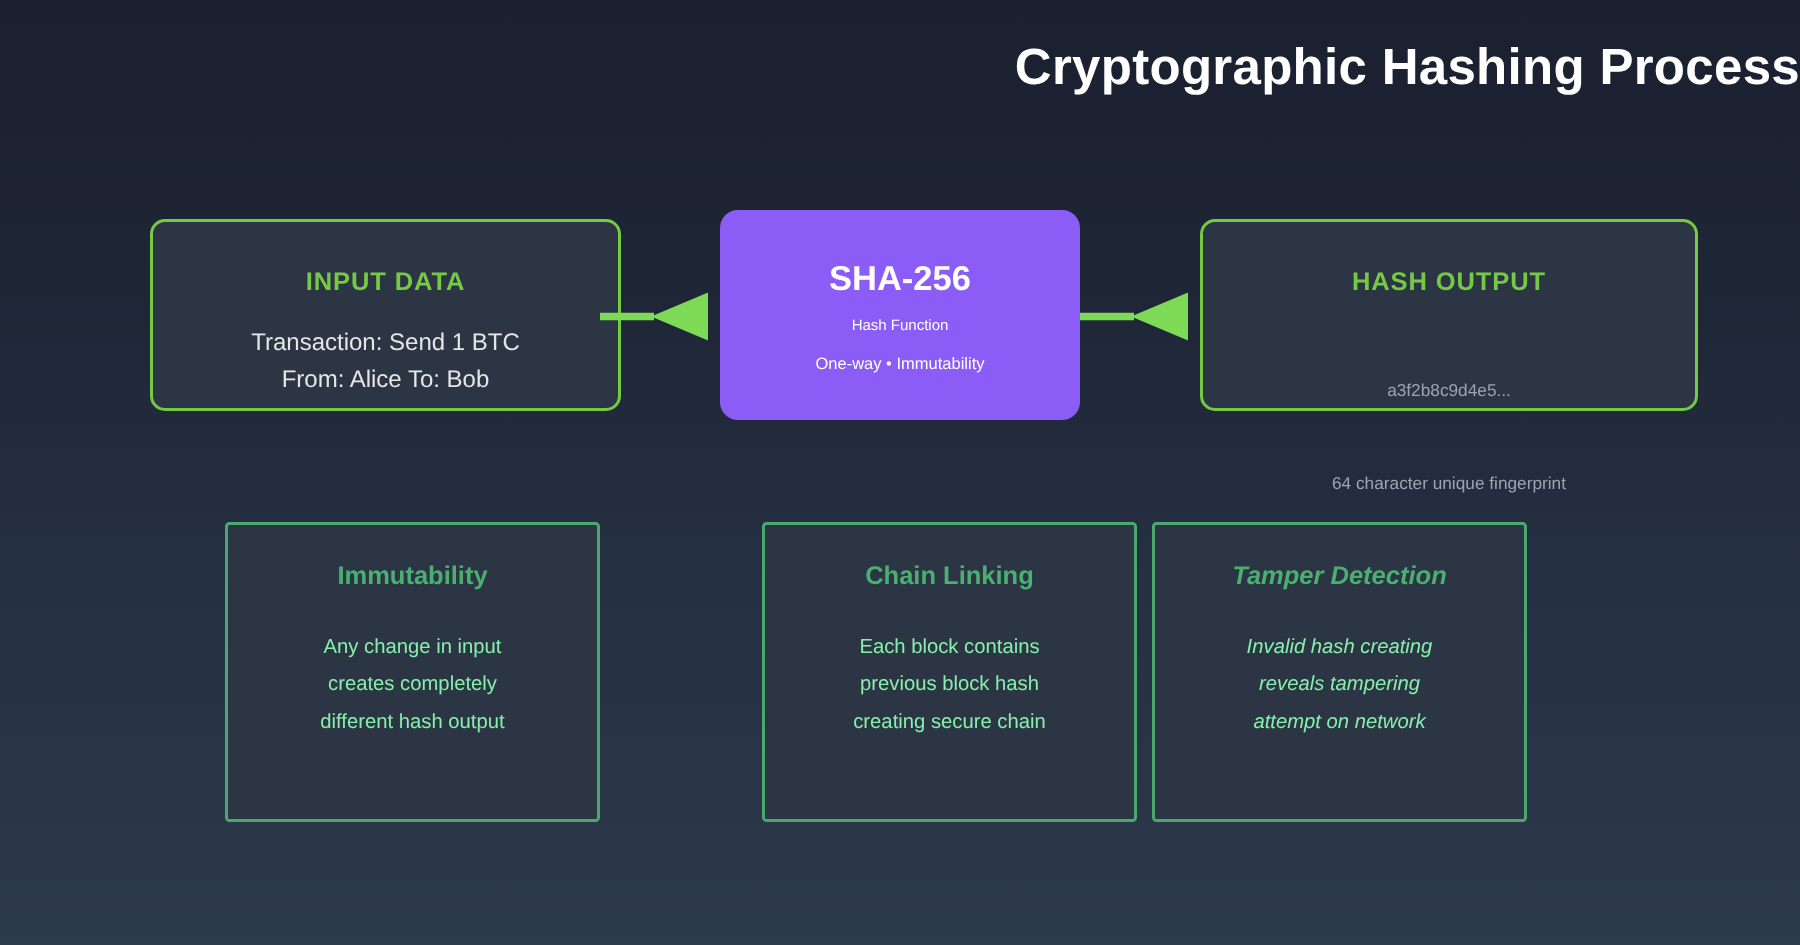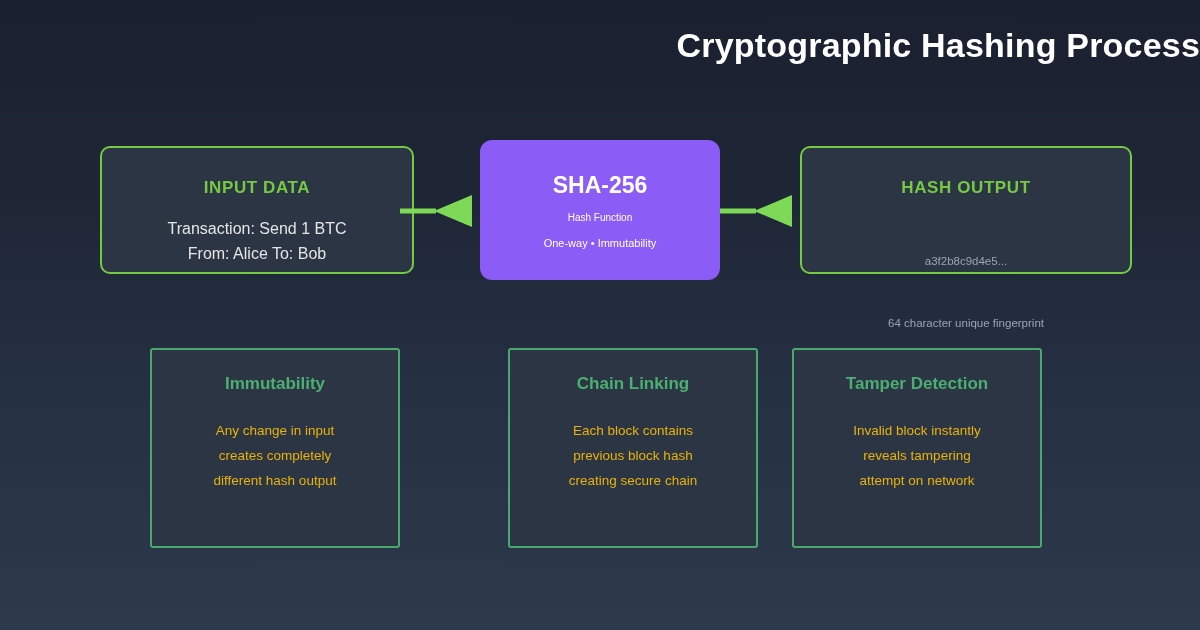--- a/index.html
+++ b/index.html
@@ -115,31 +115,31 @@
     top: 348px;
     width: 250px;
     height: 200px;
     background: #2b3544;
     border: 2px solid #4aa86f;
     border-radius: 3px;
     padding-top: 24px;
   }
   .card-bottom.b1 { left: 150px; }
   .card-bottom.b2 { left: 480px; margin-left: 28px; }
-  .card-bottom.b3 { left: 792px; }
+  .card-bottom.b3 { left: 768px; font-style: italic; }
 
   .card-bottom .card-heading {
     font-size: 17px;
     font-weight: bold;
     color: #4caf72;
     margin-bottom: 24px;
   }
   .card-bottom .line {
     font-size: 13.5px;
-    color: #eab308;
+    color: #86efac;
     line-height: 25px;
     text-align: right;
   }
 </style>
 </head>
 <body>
 
 <div class="canvas">
 
   <div class="title">Cryptographic Hashing Process</div>
@@ -185,18 +185,18 @@
 
   <div class="card card-bottom b2">
     <div class="card-heading">Chain Linking</div>
     <div class="line">Each block contains</div>
     <div class="line">previous block hash</div>
     <div class="line">creating secure chain</div>
   </div>
 
   <div class="card card-bottom b3">
     <div class="card-heading">Tamper Detection</div>
-    <div class="line">Invalid block instantly</div>
+    <div class="line">Invalid hash creating</div>
     <div class="line">reveals tampering</div>
     <div class="line">attempt on network</div>
   </div>
 
 </div>
 
 </body></html>

